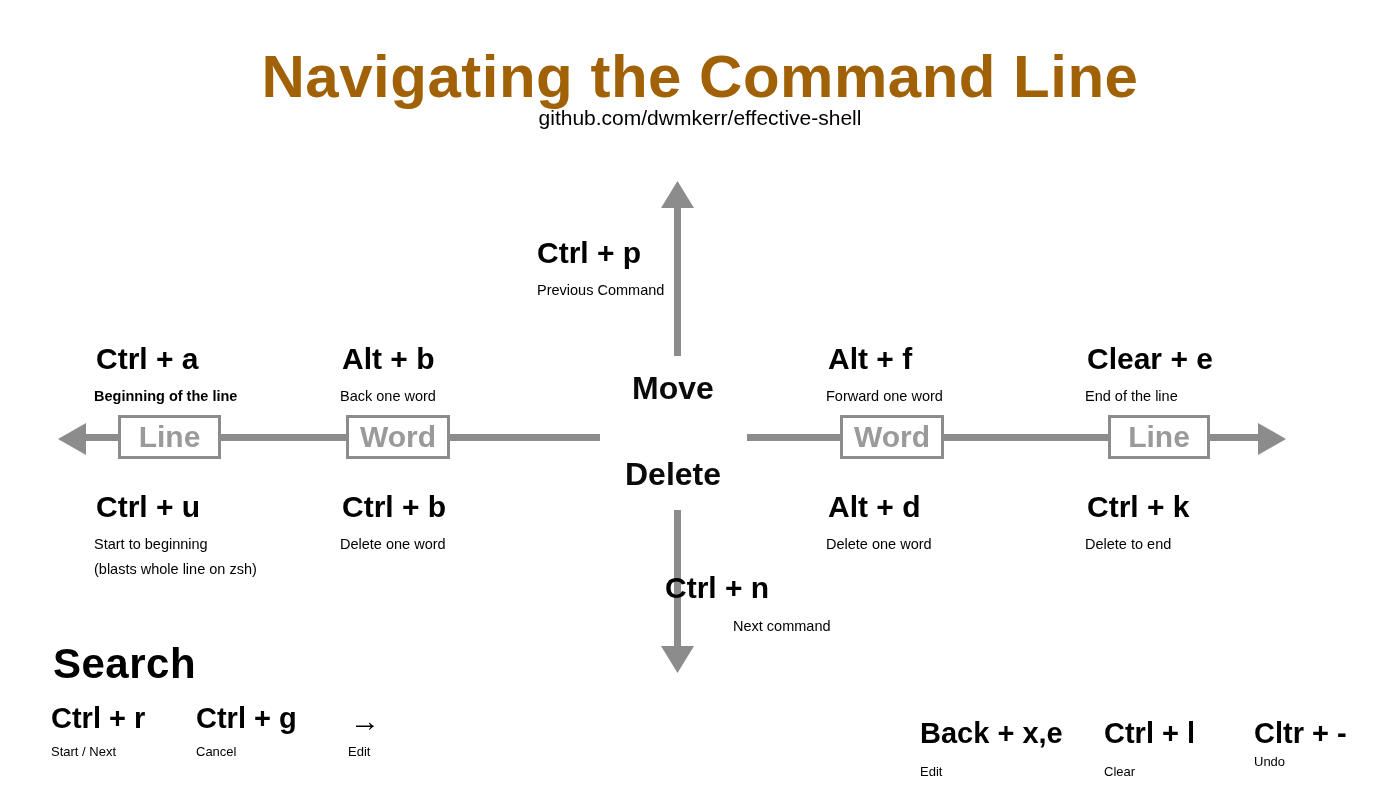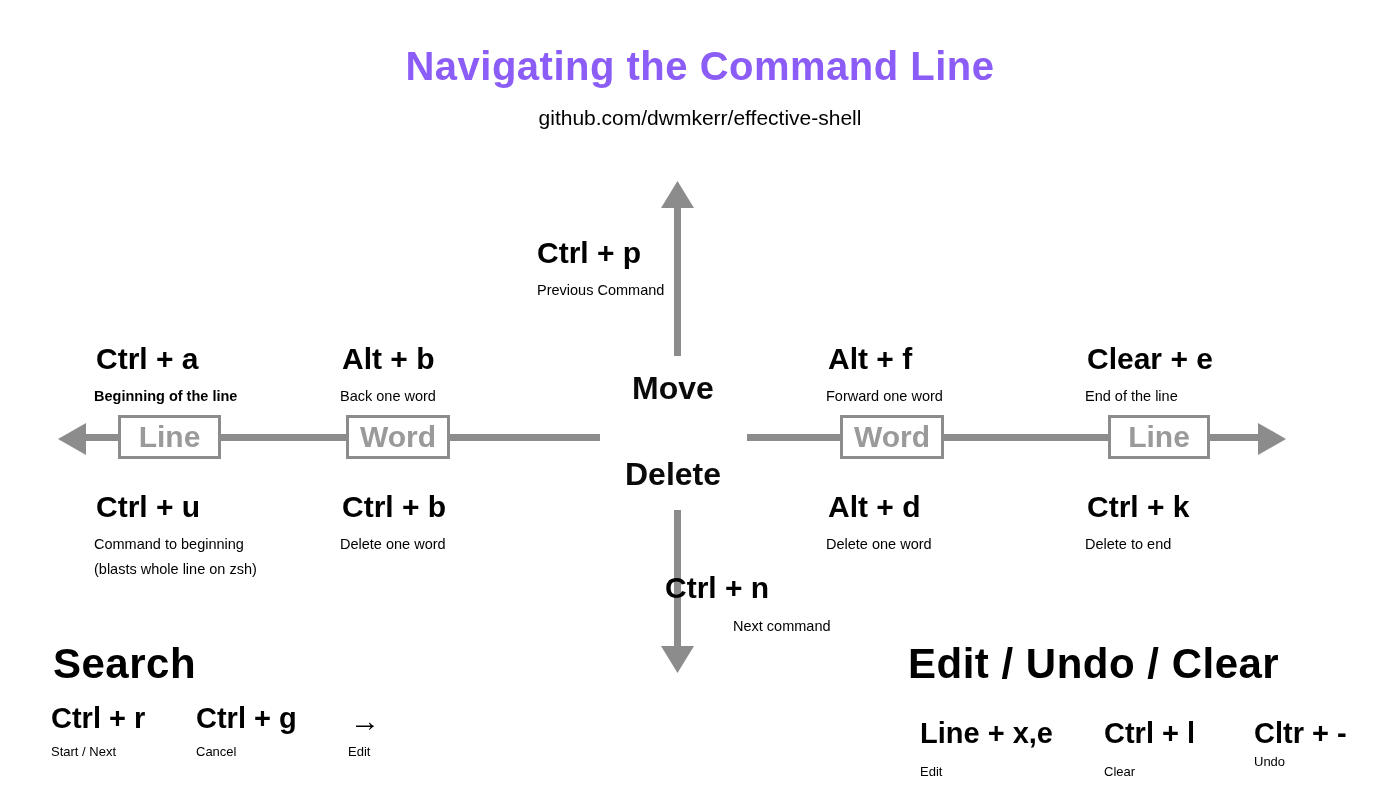--- a/index.html
+++ b/index.html
@@ -18,24 +18,24 @@
     height: 807px;
     background: #ffffff;
     overflow: hidden;
   }
 
   
   .abs { position: absolute; }
 
   
   .title {
-    font-size: 40px;
+    font-size: 60px;
     font-weight: 700;
     letter-spacing: 0.5px;
-    color: #8b5cf6;
+    color: #a16207;
     text-align: center;
     width: 100%;
     top: 44px;
     left: 0;
     line-height: 1.1;
   }
   .subtitle {
     font-size: 21px;
     font-weight: 400;
     color: #000000;
@@ -173,21 +173,21 @@
   <div class="abs combo" style="left:342px; top:343px;">Alt + b</div>
   <div class="abs desc" style="left:340px; top:385px;">Back one word</div>
 
   <div class="abs combo" style="left:828px; top:343px;">Alt + f</div>
   <div class="abs desc" style="left:826px; top:385px;">Forward one word</div>
 
   <div class="abs combo" style="left:1087px; top:343px;">Clear + e</div>
   <div class="abs desc" style="left:1085px; top:385px;">End of the line</div>
 
   <div class="abs combo" style="left:96px; top:491px;">Ctrl + u</div>
-  <div class="abs desc" style="left:94px; top:533px;">Command to beginning</div>
+  <div class="abs desc" style="left:94px; top:533px;">Start to beginning</div>
   <div class="abs desc" style="left:94px; top:558px;">(blasts whole line on zsh)</div>
 
   <div class="abs combo" style="left:342px; top:491px;">Ctrl + b</div>
   <div class="abs desc" style="left:340px; top:533px;">Delete one word</div>
 
   <div class="abs combo" style="left:828px; top:491px;">Alt + d</div>
   <div class="abs desc" style="left:826px; top:533px;">Delete one word</div>
 
   <div class="abs combo" style="left:1087px; top:491px;">Ctrl + k</div>
   <div class="abs desc" style="left:1085px; top:533px;">Delete to end</div>
@@ -196,23 +196,22 @@
 
   <div class="abs combo-sm" style="left:51px; top:703px;">Ctrl + r</div>
   <div class="abs desc-sm" style="left:51px; top:742px;">Start / Next</div>
 
   <div class="abs combo-sm" style="left:196px; top:703px;">Ctrl + g</div>
   <div class="abs desc-sm" style="left:196px; top:742px;">Cancel</div>
 
   <div class="abs arrow-glyph" style="left:350px; top:706px;">→</div>
   <div class="abs desc-sm" style="left:348px; top:742px;">Edit</div>
 
-  <div class="abs section-title" style="left:908px; top:640px;">Edit / Undo / Clear</div>
-
-  <div class="abs combo-sm" style="left:920px; top:718px;">Line + x,e</div>
+
+  <div class="abs combo-sm" style="left:920px; top:718px;">Back + x,e</div>
   <div class="abs desc-sm" style="left:920px; top:762px;">Edit</div>
 
   <div class="abs combo-sm" style="left:1104px; top:718px;">Ctrl + l</div>
   <div class="abs desc-sm" style="left:1104px; top:762px;">Clear</div>
 
   <div class="abs combo-sm" style="left:1254px; top:718px;">Cltr + -</div>
   <div class="abs desc-sm" style="left:1254px; top:752px;">Undo</div>
 
 </div>
 

